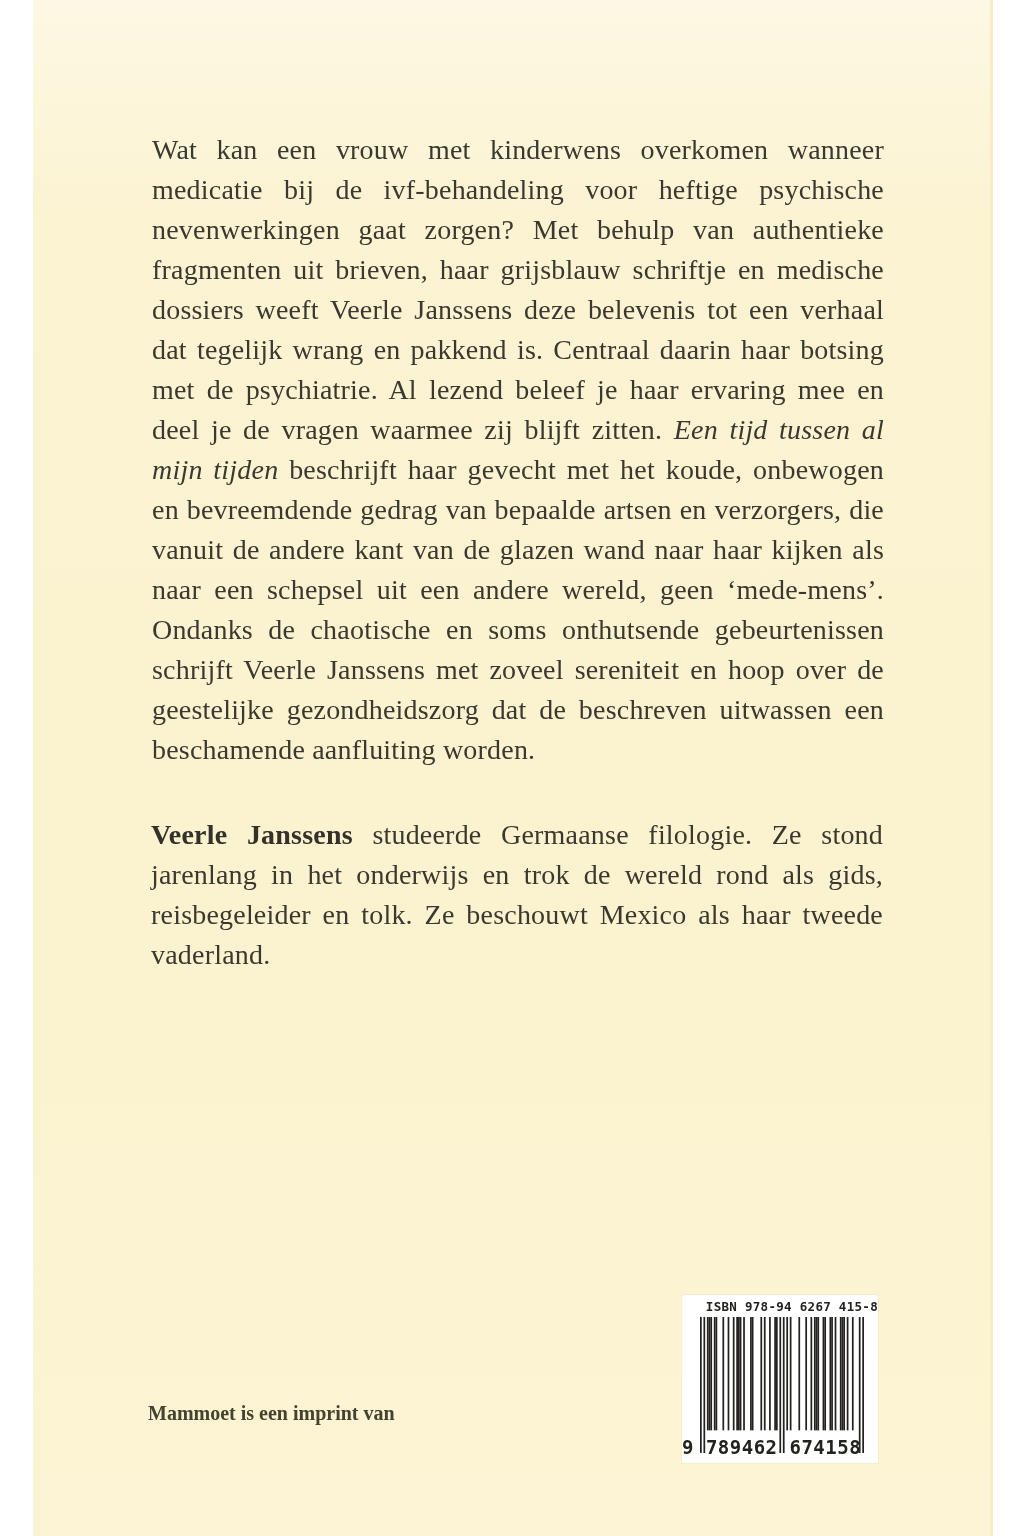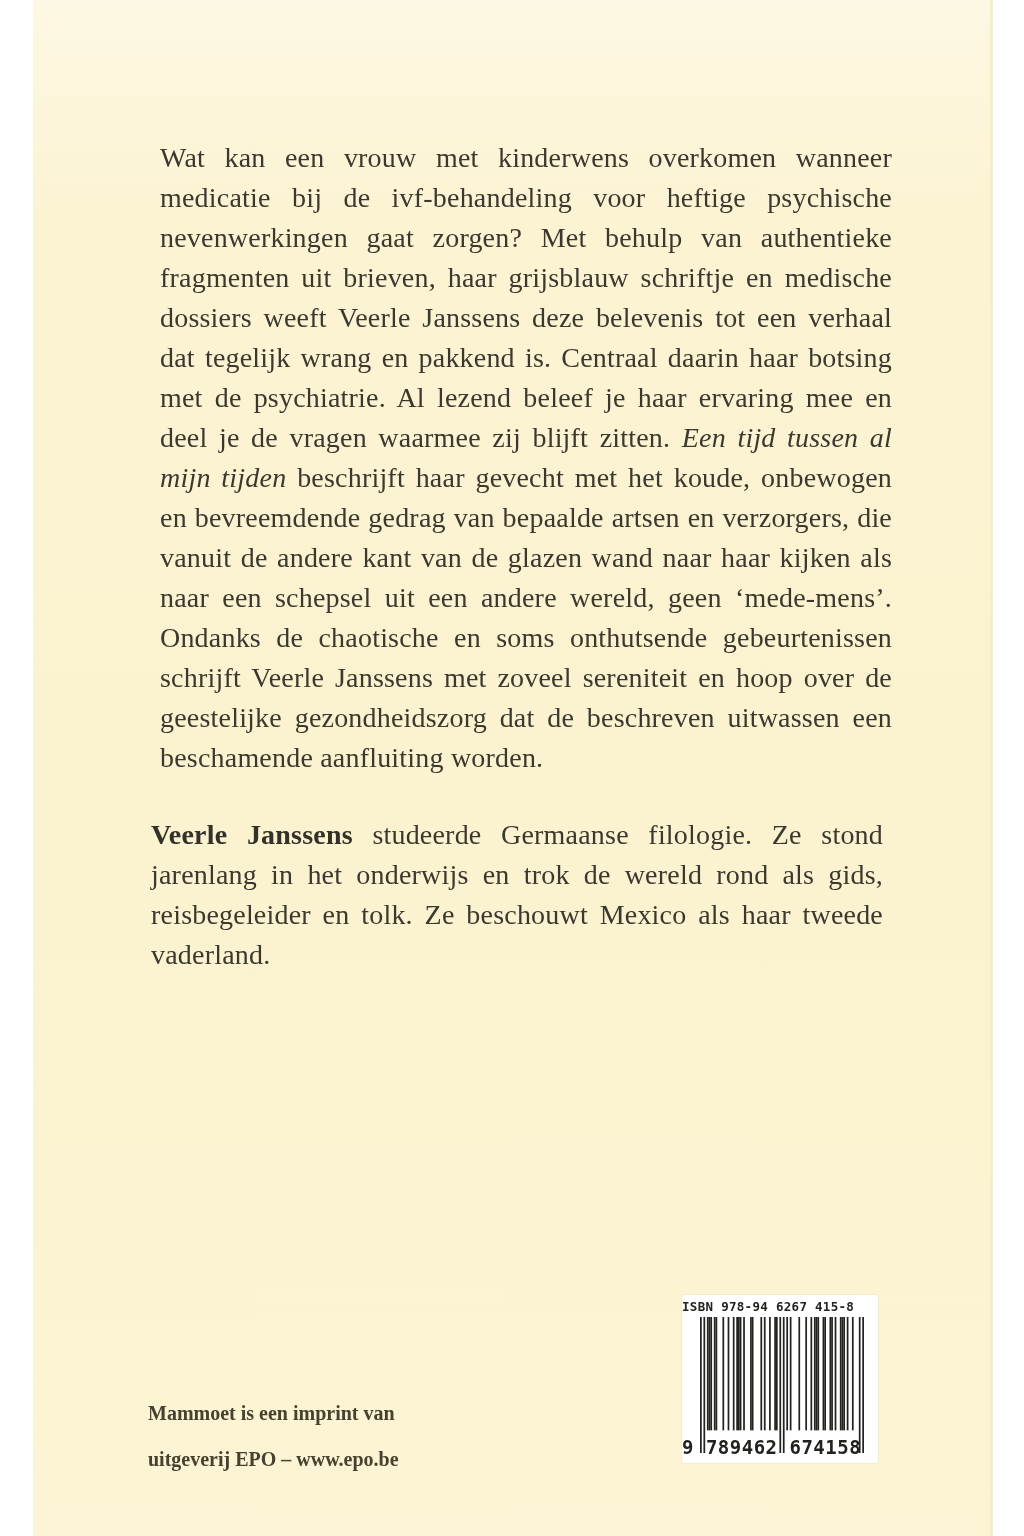--- a/index.html
+++ b/index.html
@@ -8,42 +8,42 @@
     background:#ffffff;
     font-family:"Liberation Serif","DejaVu Serif",serif;
     overflow:hidden;
   }
   .page{
     position:absolute;left:33px;top:0;width:957px;height:1536px;
     background:linear-gradient(180deg,#fdf8e3 0%,#fbf3d2 14%,#fbf2cf 60%,#fcf4d4 100%);
     border-right:3px solid #f6ecc5;
   }
   .synopsis{
-    position:absolute;left:115px;top:126px;width:732px;margin:12px;
+    position:absolute;left:115px;top:126px;width:732px;margin:4px;
     font-size:28px;line-height:40px;color:#3b392f;
     text-align:justify;letter-spacing:0.2px;
   }
   .synopsis em{font-style:italic;}
   .bio{
     position:absolute;left:115px;top:812px;width:732px;margin:3px;
     font-size:28px;line-height:40px;color:#3b392f;
     text-align:justify;letter-spacing:0.2px;
   }
   .bio strong{font-weight:700;color:#33312a;}
   .imprint{
     position:absolute;left:115px;top:1390px;width:500px;
     font-size:20px;line-height:46px;color:#45432f;font-weight:bold;
   }
   .barcode-box{
     position:absolute;left:649px;top:1295px;width:196px;height:168px;
     background:#ffffff;border-radius:2px;
     box-shadow:0 0 0 1px rgba(0,0,0,0.03);
   }
   .isbn{
-    position:absolute;top:4px;left:0;width:100%;text-align:left;
+    position:absolute;top:4px;left:0;width:100%;text-align:right;
     font-family:"DejaVu Sans Mono","Liberation Mono",monospace;
     font-size:12.5px;font-weight:700;letter-spacing:0.3px;color:#23221f;
     white-space:nowrap;
   }
   .bars{
     position:absolute;left:18px;right:14px;top:22px;height:136px;
   }
   .bars svg{display:block;}
   .digits{
     position:absolute;bottom:5px;left:0;width:100%;text-align:left;
@@ -56,21 +56,20 @@
 <body>
 
 <div class="page">
 
   <p class="synopsis"><span>Wat kan een vrouw met kinderwens overkomen wanneer medicatie bij de ivf-behandeling voor heftige psychische nevenwerkingen gaat zorgen?  Met behulp van authentieke fragmenten uit brieven, haar grijsblauw schriftje en medische dossiers weeft Veerle Janssens deze belevenis tot een verhaal dat tegelijk wrang en pakkend is. Centraal daarin haar botsing met de psychiatrie. Al lezend beleef je haar ervaring mee en deel je de vragen waarmee zij blijft zitten. </span><em>Een tijd tussen al mijn tijden</em><span> beschrijft haar gevecht met het koude, onbewogen en bevreemdende gedrag van bepaalde artsen en verzorgers, die vanuit de andere kant van de glazen wand naar haar kijken als naar een schepsel uit een andere wereld, geen ‘mede-mens’. Ondanks de chaotische en soms onthutsende gebeurtenissen schrijft Veerle Janssens met zoveel sereniteit en hoop over de geestelijke gezondheidszorg dat de beschreven uitwassen een beschamende aanfluiting worden.</span></p>
 
   <p class="bio"><strong>Veerle Janssens</strong><span> studeerde Germaanse filologie. Ze stond jarenlang in het onderwijs en trok de wereld rond als gids, reisbegeleider en tolk. Ze beschouwt Mexico als haar tweede vaderland.</span></p>
 
   <div class="imprint">
     <div>Mammoet is een imprint van</div>
-    <div>uitgeverij EPO – www.epo.be</div>
   </div>
 
   <div class="barcode-box">
     <div class="isbn">ISBN 978-94 6267 415-8</div>
     <div class="bars">
         <svg viewBox="0 0 95 60" preserveAspectRatio="none" width="100%" height="100%">
           <rect x="0" y="0" width="1" height="60" fill="#23221f"></rect>
           <rect x="2" y="0" width="1" height="60" fill="#23221f"></rect>
           <rect x="4" y="0" width="1" height="50" fill="#23221f"></rect>
           <rect x="5" y="0" width="1" height="50" fill="#23221f"></rect>

